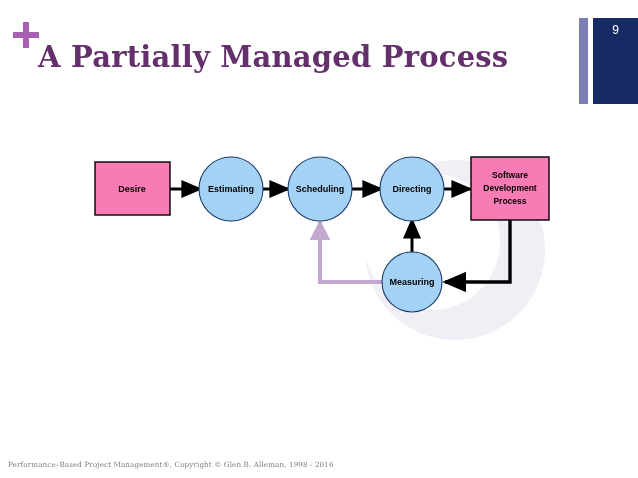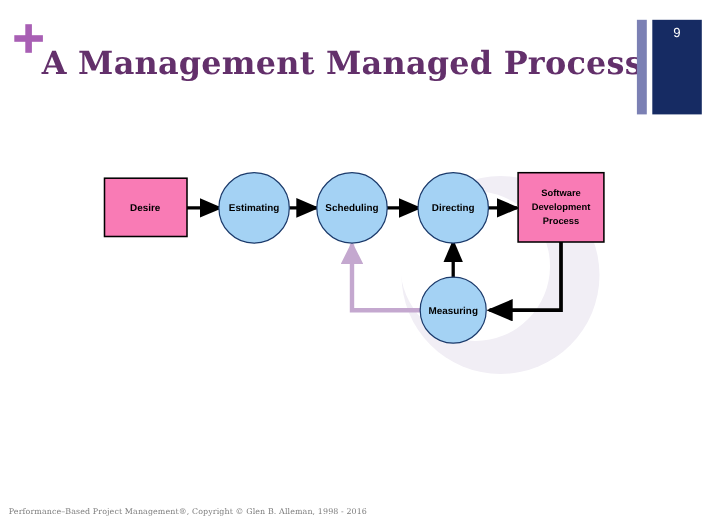--- a/index.html
+++ b/index.html
@@ -134,21 +134,21 @@
 </head>
 <body>
 
 <div id="slide">
 
   <div id="plus-mark">
     <div class="bar-h"></div>
     <div class="bar-v"></div>
   </div>
 
-  <div id="slide-title">A Management Managed Process</div>
+  <div id="slide-title">A Partially Managed Process</div>
 
   <div id="page-badge">
     <div class="accent-bar"></div>
     <div class="badge-box">
       <div class="page-number">9</div>
     </div>
   </div>
 
   <div id="diagram">
     <svg id="diagram-svg" width="638" height="230" viewBox="0 0 638 230" xmlns="http://www.w3.org/2000/svg">

